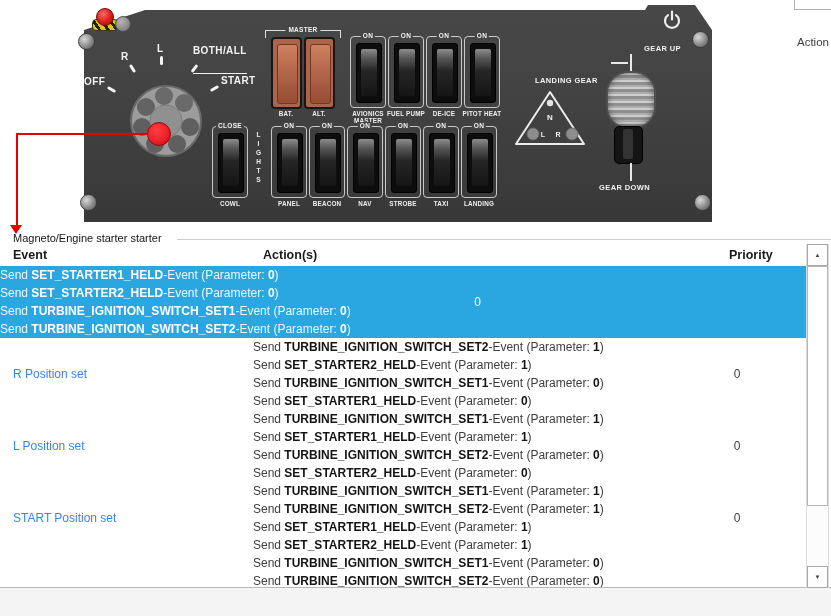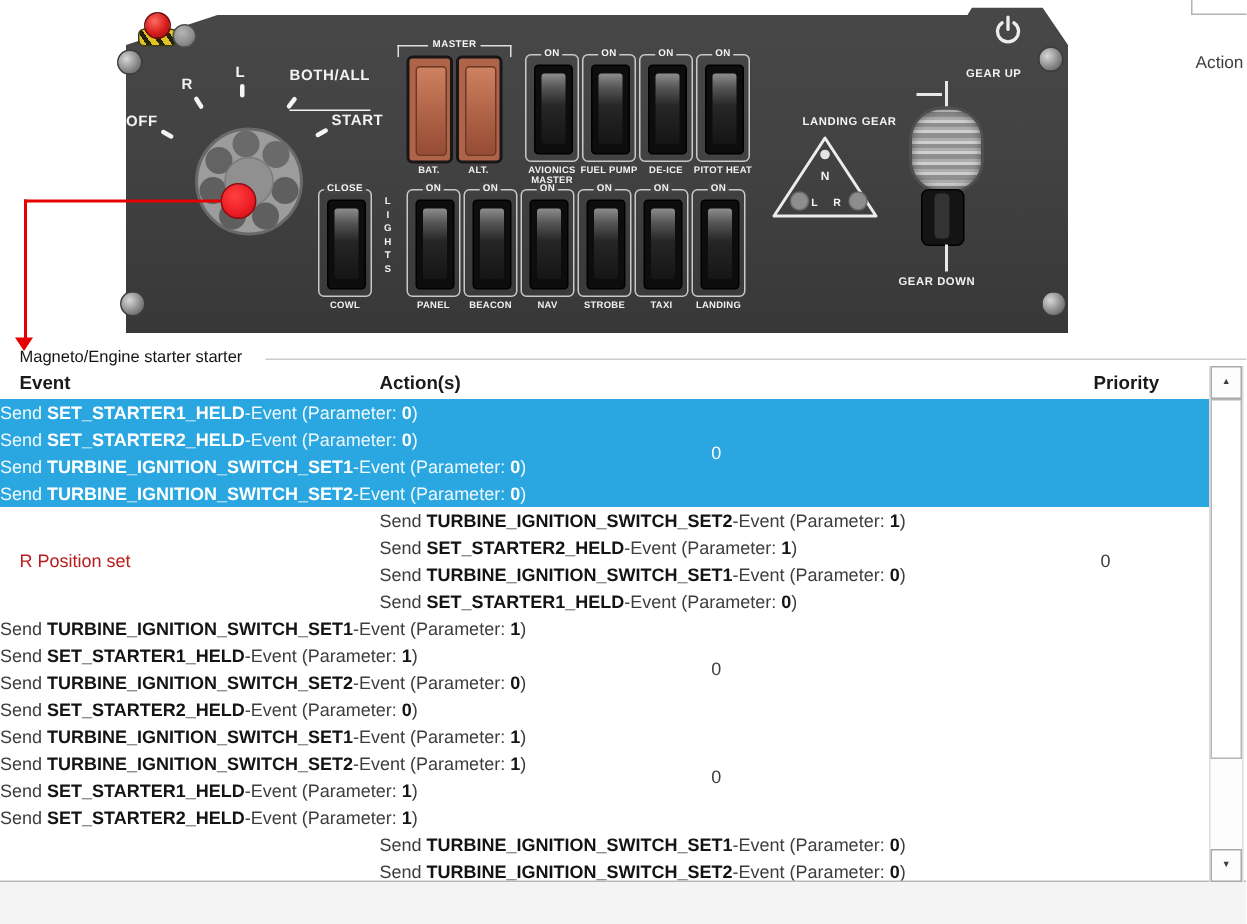--- a/index.html
+++ b/index.html
@@ -59,26 +59,26 @@
     border-left:6px solid transparent;border-right:6px solid transparent;border-top:9px solid #e60000;}
   .annot-label{position:absolute;left:13px;top:232px;font-size:11px;color:#141414;z-index:5;}
   .divider{position:absolute;left:177px;top:239px;width:654px;height:1px;background:#cbcbcb;}
 
   .crop-box{position:absolute;left:794px;top:-16px;width:60px;height:24px;border:1px solid #b3b3b3;background:#fff;}
   .virtua{position:absolute;left:797px;top:36px;font-size:11.5px;color:#3f3f3f;white-space:nowrap;}
 
   
   .thead{position:absolute;left:0;top:244px;width:806px;height:22px;background:#fff;}
   .th{position:absolute;font-size:12.5px;font-weight:bold;color:#1a1a1a;line-height:22px;white-space:nowrap;}
-  .th-event{left:13px;} .th-actions{left:253px;} .th-priority{left:729px;}
+  .th-event{left:13px;} .th-actions{left:263px;} .th-priority{left:729px;}
   .tbody{position:absolute;left:0;top:266px;width:806px;}
   .trow{display:grid;grid-template-columns:253px 449px 70px 1fr;min-height:72px;background:#fff;}
   .trow.selected{background:#2aa7e0;}
   .trow.partial{min-height:34px;height:34px;overflow:hidden;}
-  .cell-event{align-self:center;padding-left:13px;box-sizing:border-box;font-size:12px;color:#b91c1c;}
+  .cell-event{align-self:center;padding-left:13px;box-sizing:border-box;font-size:12px;color:#3b82f6;}
   .trow.selected .cell-event{color:#fff;}
   .cell-actions{font-size:12px;line-height:18px;color:#3d3d3d;white-space:nowrap;}
   .trow.selected .cell-actions{color:rgba(255,255,255,.92);}
   .cell-actions b{color:#141414;}
   .trow.selected .cell-actions b{color:#fff;}
   .cell-priority{align-self:center;text-align:center;font-size:12px;color:#3d3d3d;}
   .trow.selected .cell-priority{color:#fff;}
   .table-bottom{position:absolute;left:0;top:587px;width:831px;height:1px;background:#b9b9b9;}
   .bottom-strip{position:absolute;left:0;top:588px;width:831px;height:28px;background:#f4f4f4;}
 
@@ -278,29 +278,31 @@
         <div class="cell-event">R Position set</div>
         <div class="cell-actions">
           <div class="action-line">Send <b>TURBINE_IGNITION_SWITCH_SET2</b>-Event (Parameter: <b>1</b>)</div>
           <div class="action-line">Send <b>SET_STARTER2_HELD</b>-Event (Parameter: <b>1</b>)</div>
           <div class="action-line">Send <b>TURBINE_IGNITION_SWITCH_SET1</b>-Event (Parameter: <b>0</b>)</div>
           <div class="action-line">Send <b>SET_STARTER1_HELD</b>-Event (Parameter: <b>0</b>)</div>
         </div>
         <div class="cell-priority">0</div>
       </div>
       <div class="trow">
+        <div class="cell-event">L Position set</div>
         <div class="cell-actions">
           <div class="action-line">Send <b>TURBINE_IGNITION_SWITCH_SET1</b>-Event (Parameter: <b>1</b>)</div>
           <div class="action-line">Send <b>SET_STARTER1_HELD</b>-Event (Parameter: <b>1</b>)</div>
           <div class="action-line">Send <b>TURBINE_IGNITION_SWITCH_SET2</b>-Event (Parameter: <b>0</b>)</div>
           <div class="action-line">Send <b>SET_STARTER2_HELD</b>-Event (Parameter: <b>0</b>)</div>
         </div>
         <div class="cell-priority">0</div>
       </div>
       <div class="trow">
+        <div class="cell-event">START Position set</div>
         <div class="cell-actions">
           <div class="action-line">Send <b>TURBINE_IGNITION_SWITCH_SET1</b>-Event (Parameter: <b>1</b>)</div>
           <div class="action-line">Send <b>TURBINE_IGNITION_SWITCH_SET2</b>-Event (Parameter: <b>1</b>)</div>
           <div class="action-line">Send <b>SET_STARTER1_HELD</b>-Event (Parameter: <b>1</b>)</div>
           <div class="action-line">Send <b>SET_STARTER2_HELD</b>-Event (Parameter: <b>1</b>)</div>
         </div>
         <div class="cell-priority">0</div>
       </div>
       <div class="trow partial">
         <div class="cell-event"></div>

